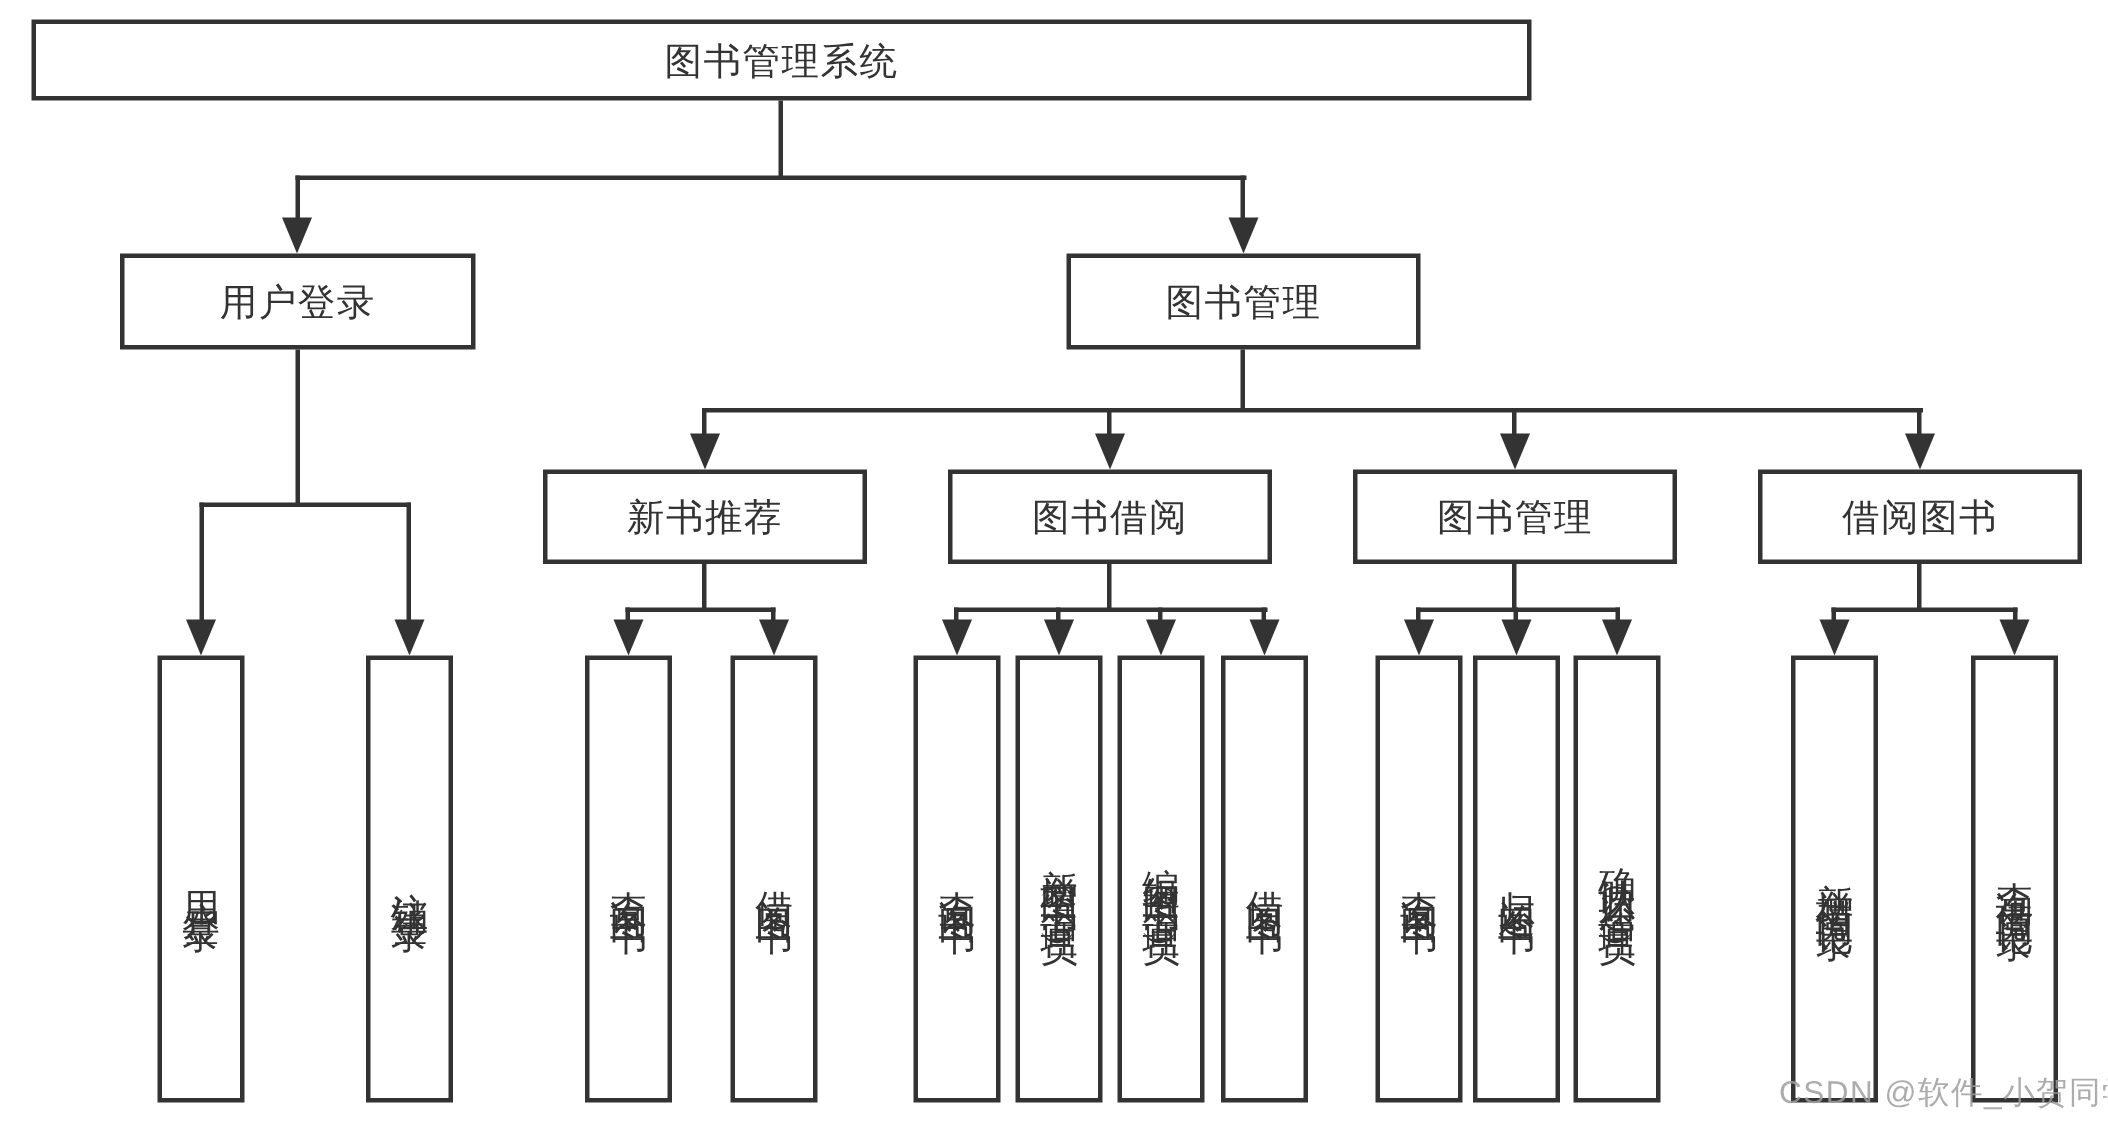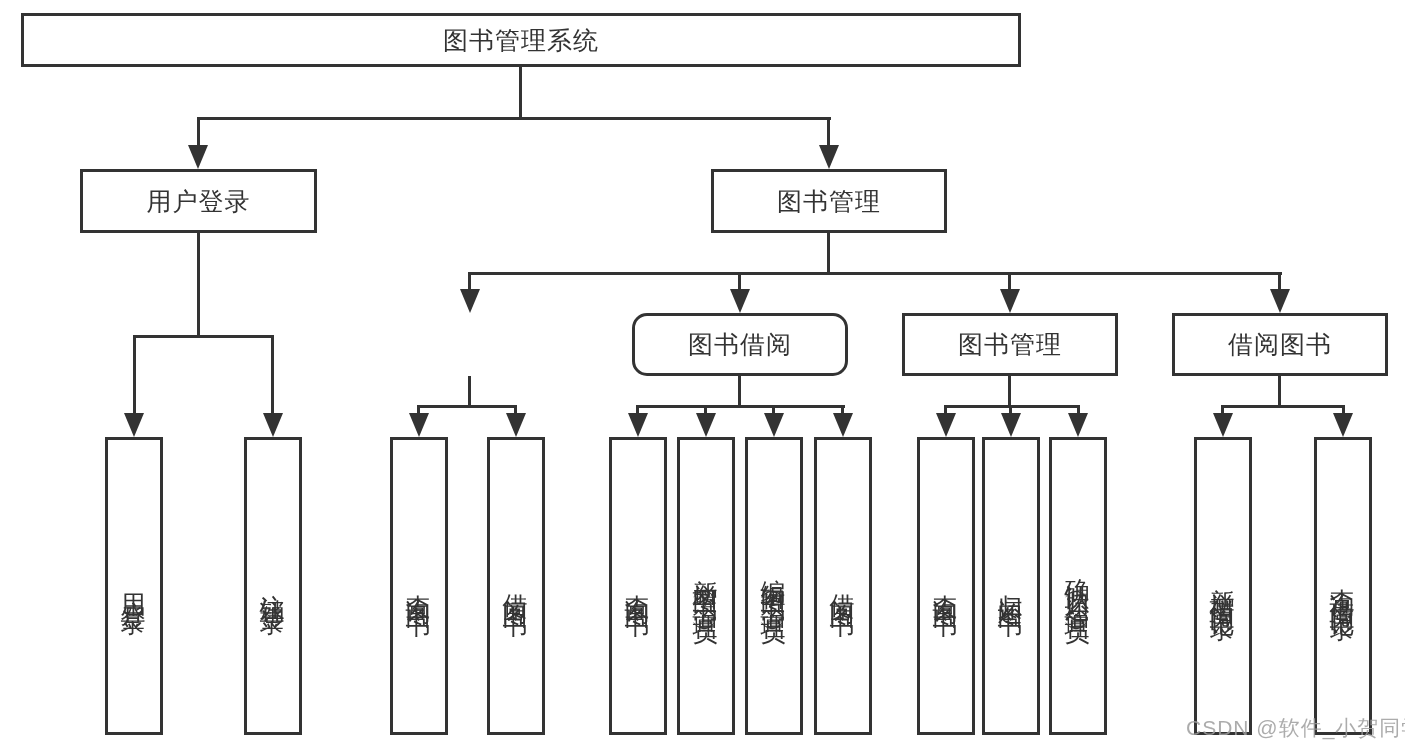--- a/index.html
+++ b/index.html
@@ -97,21 +97,24 @@
   <div class="hline" style="left:469px; top:272px; width:813px;"></div>
   <div class="vline" style="left:468px; top:272px; height:19px;"></div>
   <div class="arrow" style="left:460px; top:289px;"></div>
   <div class="vline" style="left:738px; top:272px; height:19px;"></div>
   <div class="arrow" style="left:730px; top:289px;"></div>
   <div class="vline" style="left:1008px; top:272px; height:19px;"></div>
   <div class="arrow" style="left:1000px; top:289px;"></div>
   <div class="vline" style="left:1278px; top:272px; height:19px;"></div>
   <div class="arrow" style="left:1270px; top:289px;"></div>
 
-  <div class="hbox" style="left:632px; top:313px; width:216px; height:63px;border-radius:15px;">
+  <div class="hbox" style="left:362px; top:313px; width:216px; height:63px;">
+    <span>新书推荐</span>
+  </div>
+  <div class="hbox" style="left:632px; top:313px; width:216px; height:63px;">
     <span>图书借阅</span>
   </div>
   <div class="hbox" style="left:902px; top:313px; width:216px; height:63px;">
     <span>图书管理</span>
   </div>
   <div class="hbox" style="left:1172px; top:313px; width:216px; height:63px;">
     <span>借阅图书</span>
   </div>
 
   <div class="vline" style="left:468px; top:376px; height:30px;"></div>

